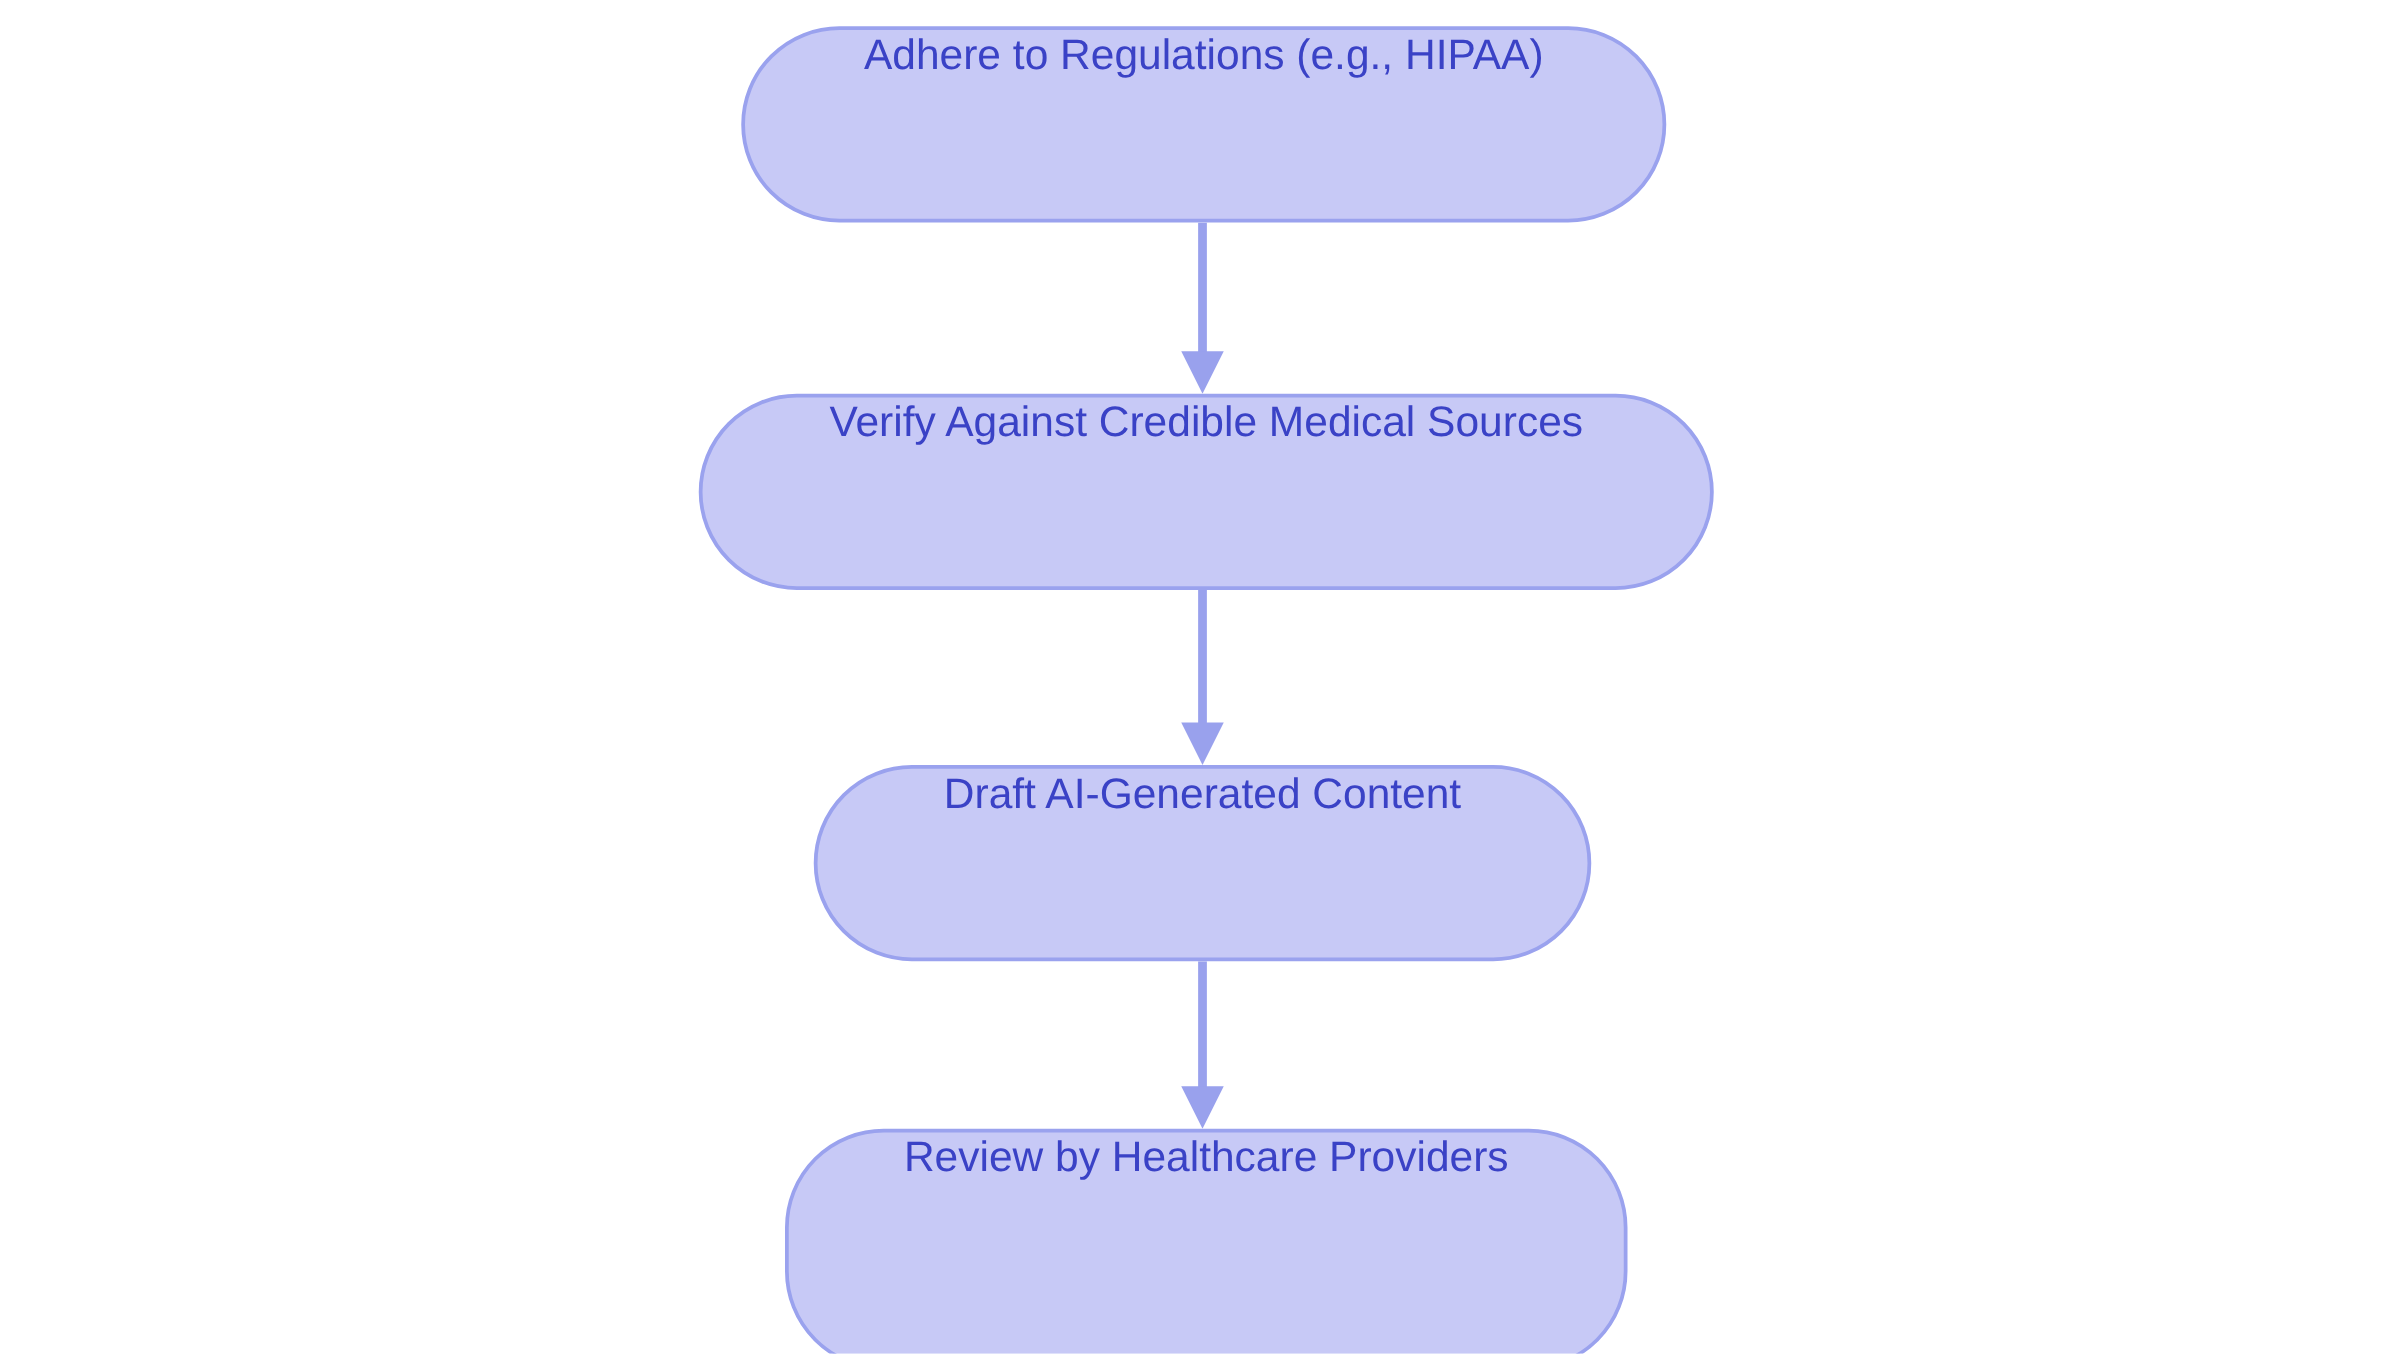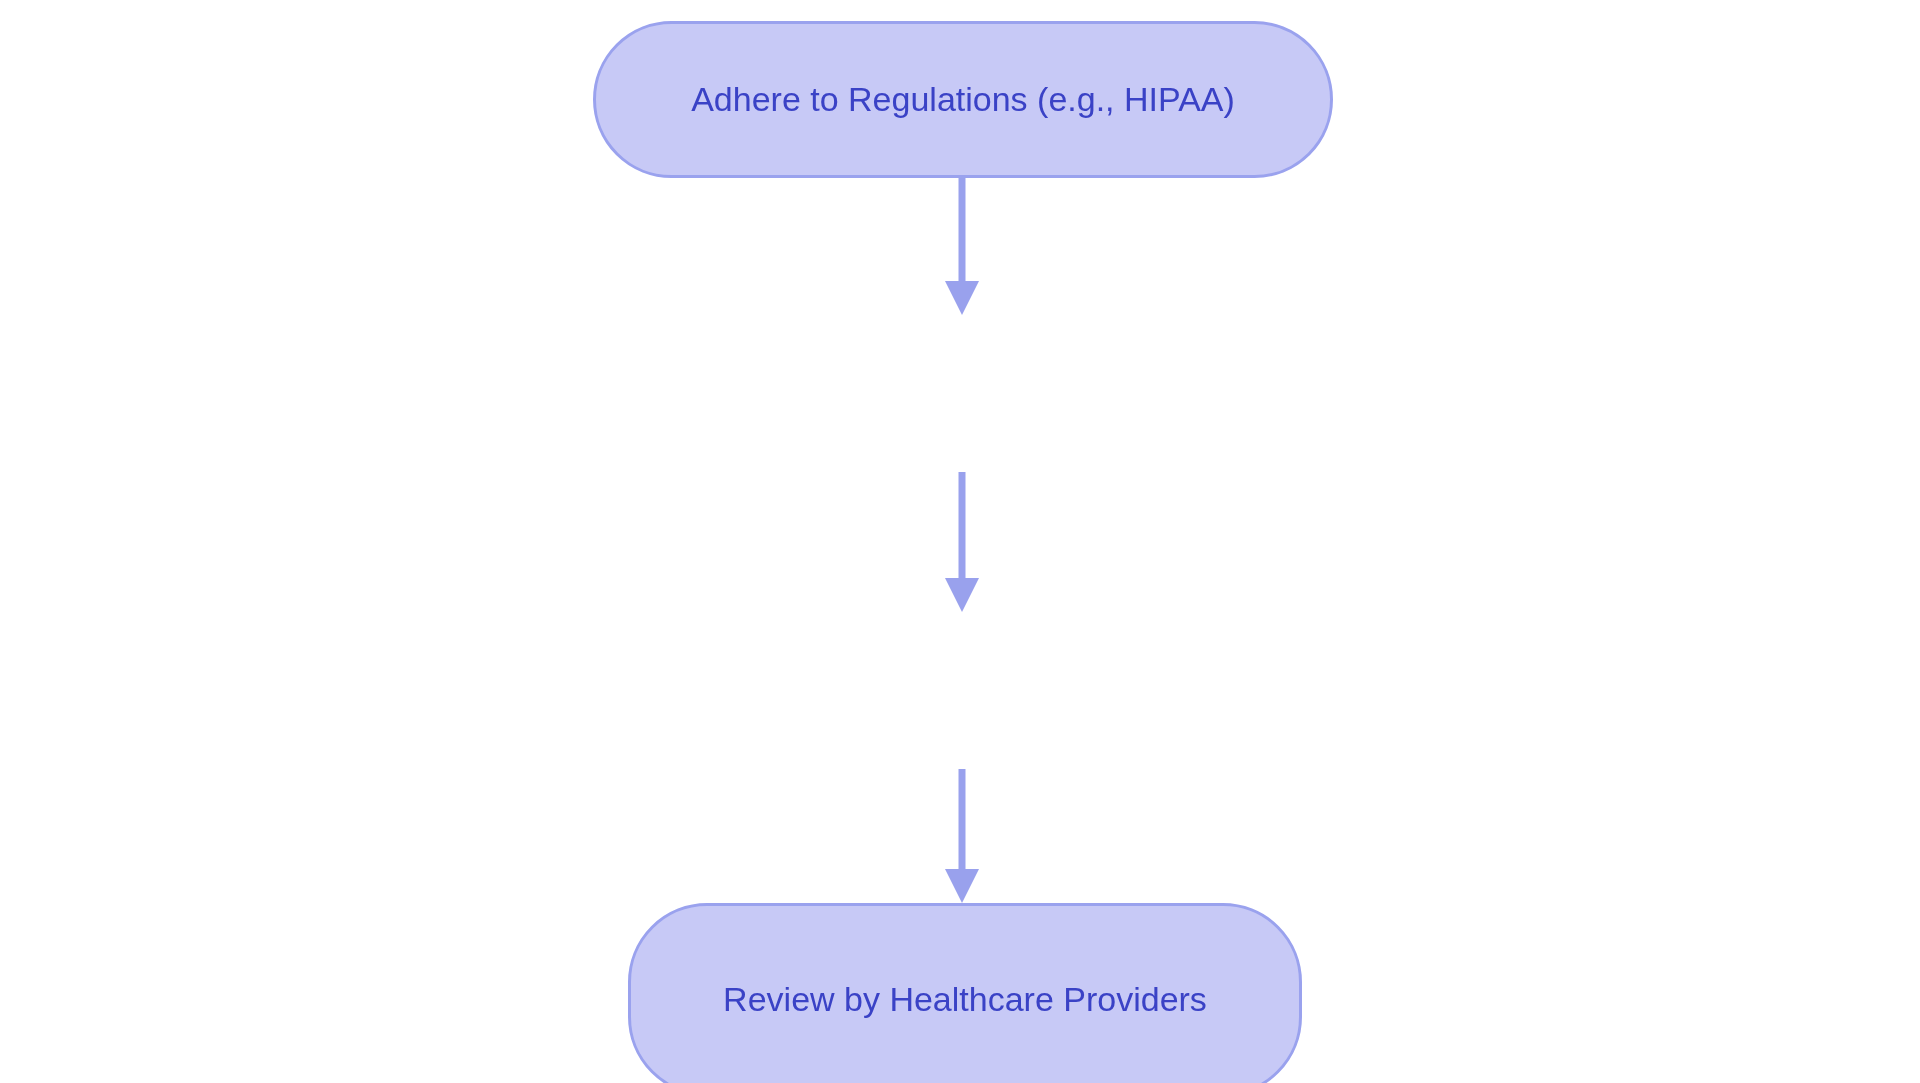--- a/index.html
+++ b/index.html
@@ -15,21 +15,20 @@
     background: #ffffff;
     overflow: hidden;
   }
   .flow-node {
     position: absolute;
     box-sizing: border-box;
     background: #c7c9f6;
     border: 3px solid #9aa2ee;
     border-radius: 79px;
     display: flex;
-    align-items: center;
     justify-content: center;
     text-align: center;
   }
   .flow-node .node-label {
     color: #3a42c6;
     font-size: 34px;
     line-height: 1.2;
     white-space: nowrap;
   }
   .node-1 { left: 593px; top: 21px;  width: 740px; height: 157px; }
@@ -51,26 +50,32 @@
 
   <div class="flow-node node-1">
     <span class="node-label">Adhere to Regulations (e.g., HIPAA)</span>
   </div>
 
   <svg class="edge-arrow arrow-1" width="40" height="137" viewBox="0 0 40 137">
     <line x1="20" y1="0" x2="20" y2="106" stroke="#99a1ed" stroke-width="7"></line>
     <polygon points="3,103 37,103 20,137" fill="#99a1ed"></polygon>
   </svg>
 
+  <div class="flow-node node-2">
+    <span class="node-label">Verify Against Credible Medical Sources</span>
+  </div>
 
   <svg class="edge-arrow arrow-2" width="40" height="140" viewBox="0 0 40 140">
     <line x1="20" y1="0" x2="20" y2="109" stroke="#99a1ed" stroke-width="7"></line>
     <polygon points="3,106 37,106 20,140" fill="#99a1ed"></polygon>
   </svg>
 
+  <div class="flow-node node-3">
+    <span class="node-label">Draft AI-Generated Content</span>
+  </div>
 
   <svg class="edge-arrow arrow-3" width="40" height="134" viewBox="0 0 40 134">
     <line x1="20" y1="0" x2="20" y2="103" stroke="#99a1ed" stroke-width="7"></line>
     <polygon points="3,100 37,100 20,134" fill="#99a1ed"></polygon>
   </svg>
 
   <div class="flow-node node-4">
     <span class="node-label">Review by Healthcare Providers</span>
   </div>
 

